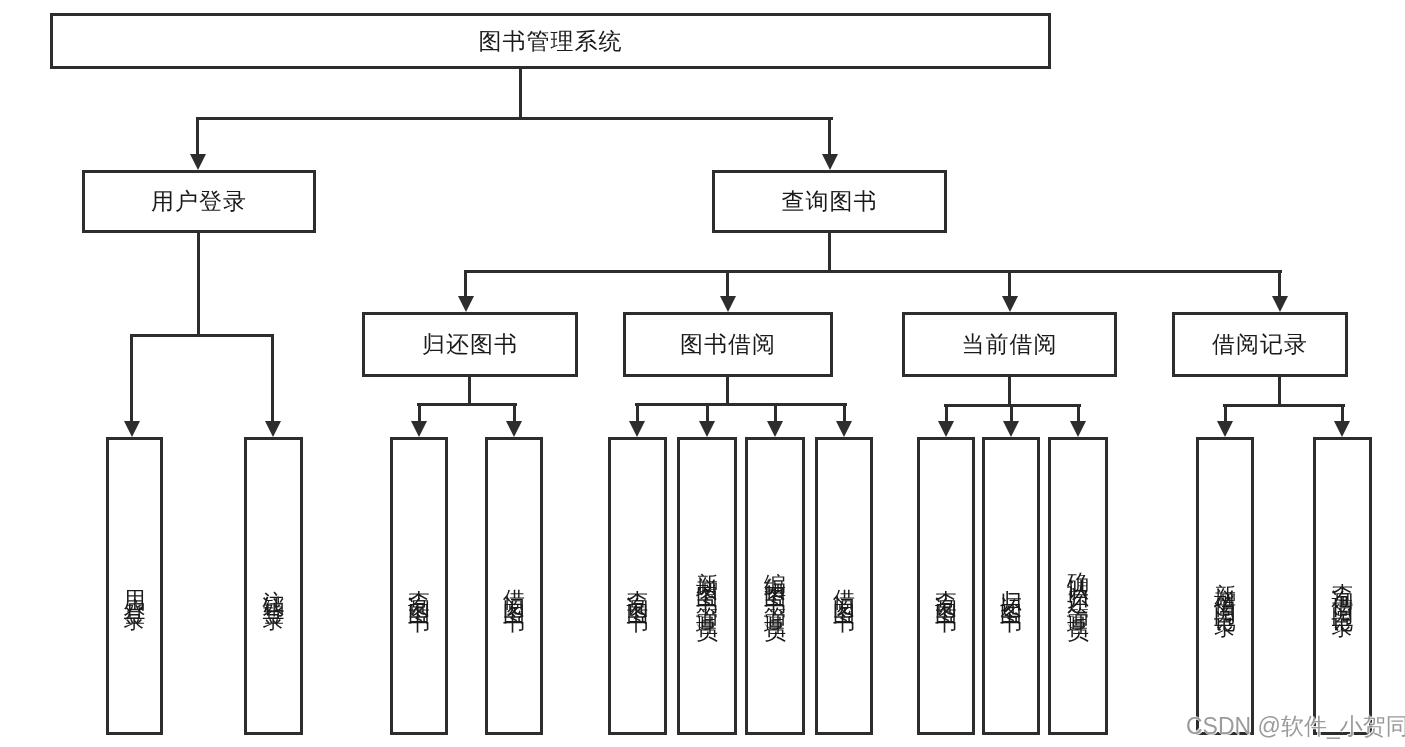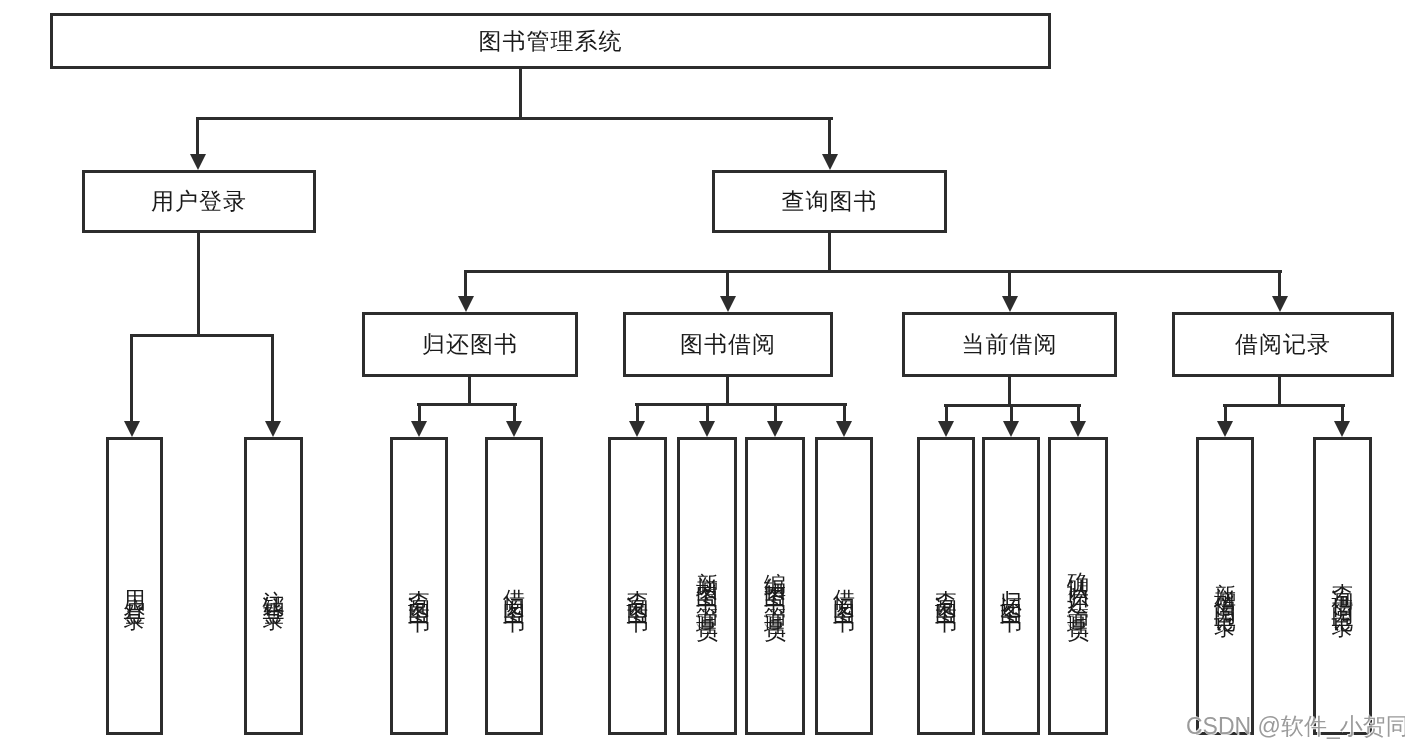--- a/index.html
+++ b/index.html
@@ -73,21 +73,21 @@
 
   <div class="box" style="left:362px;top:312px;width:216px;height:65px;">
     <span class="hlabel">归还图书</span>
   </div>
   <div class="box" style="left:623px;top:312px;width:210px;height:65px;">
     <span class="hlabel">图书借阅</span>
   </div>
   <div class="box" style="left:902px;top:312px;width:215px;height:65px;">
     <span class="hlabel">当前借阅</span>
   </div>
-  <div class="box" style="left:1172px;top:312px;width:222px;height:65px;">
+  <div class="box" style="left:1172px;top:312px;width:176px;height:65px;">
     <span class="hlabel">借阅记录</span>
   </div>
 
   <div class="line" style="left:468px;top:374px;width:3px;height:31px;"></div>
   <div class="line" style="left:417px;top:403px;width:100px;height:3px;"></div>
   <div class="line" style="left:418px;top:403px;width:3px;height:22px;"></div>
   <div class="arrow" style="left:411px;top:421px;"></div>
   <div class="line" style="left:513px;top:403px;width:3px;height:22px;"></div>
   <div class="arrow" style="left:506px;top:421px;"></div>
 

